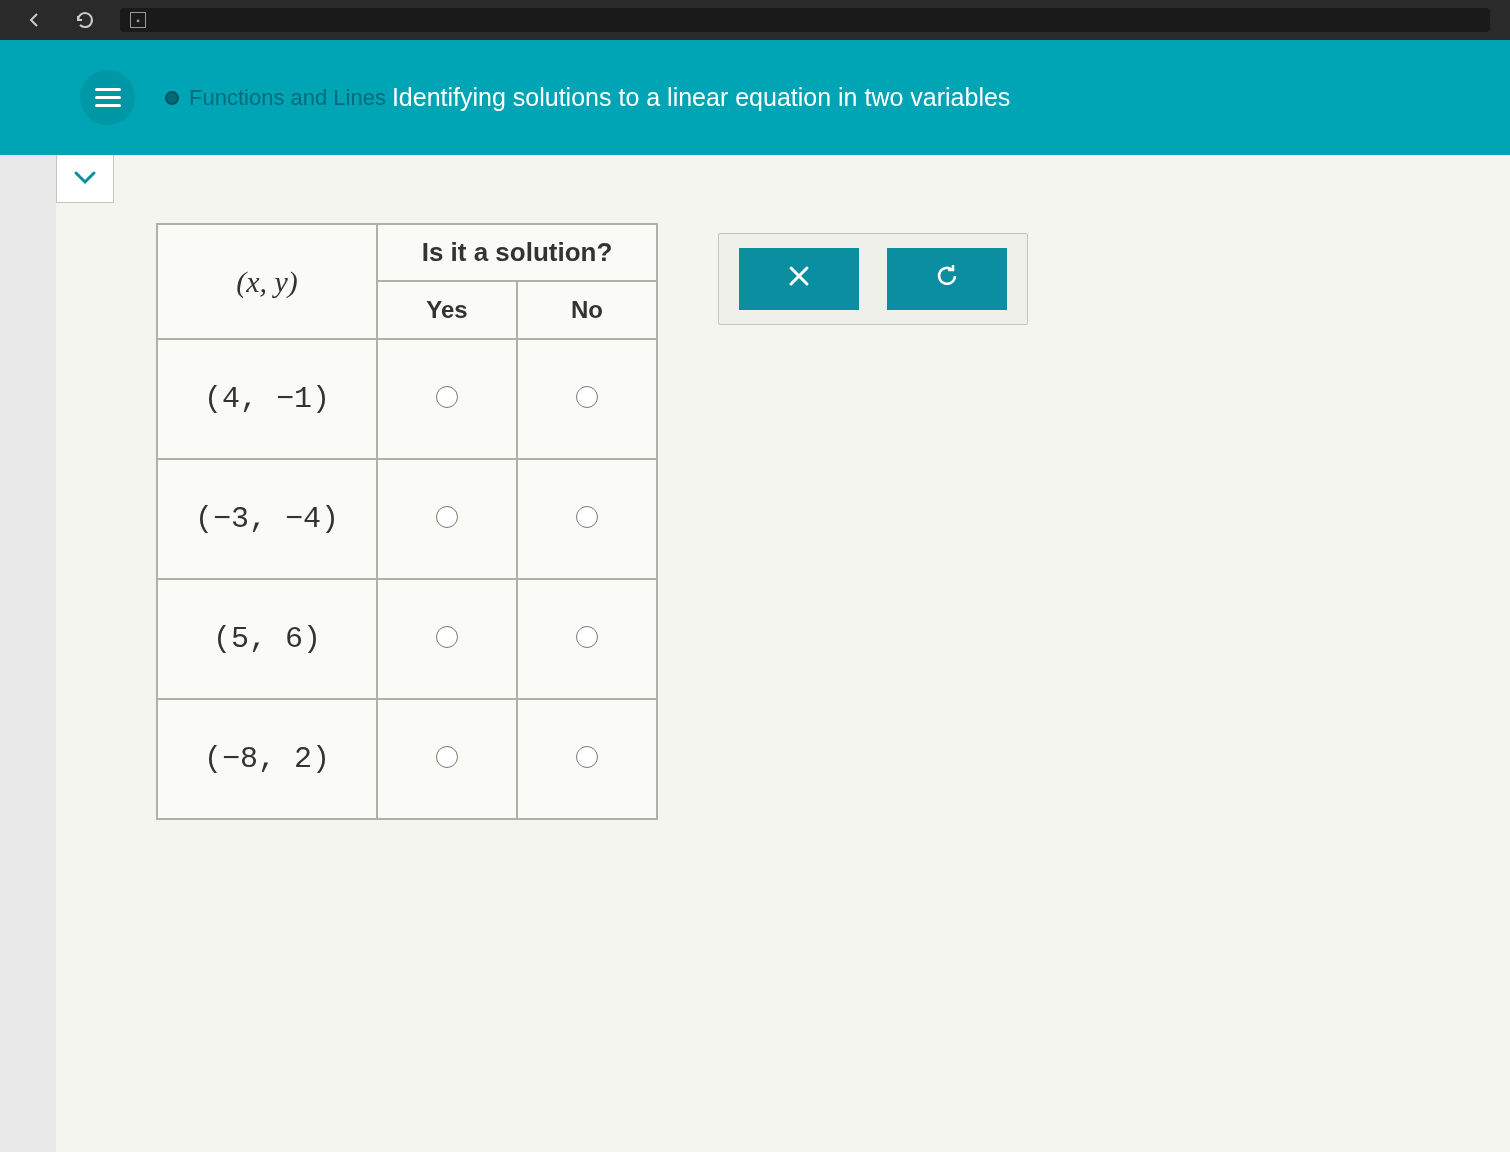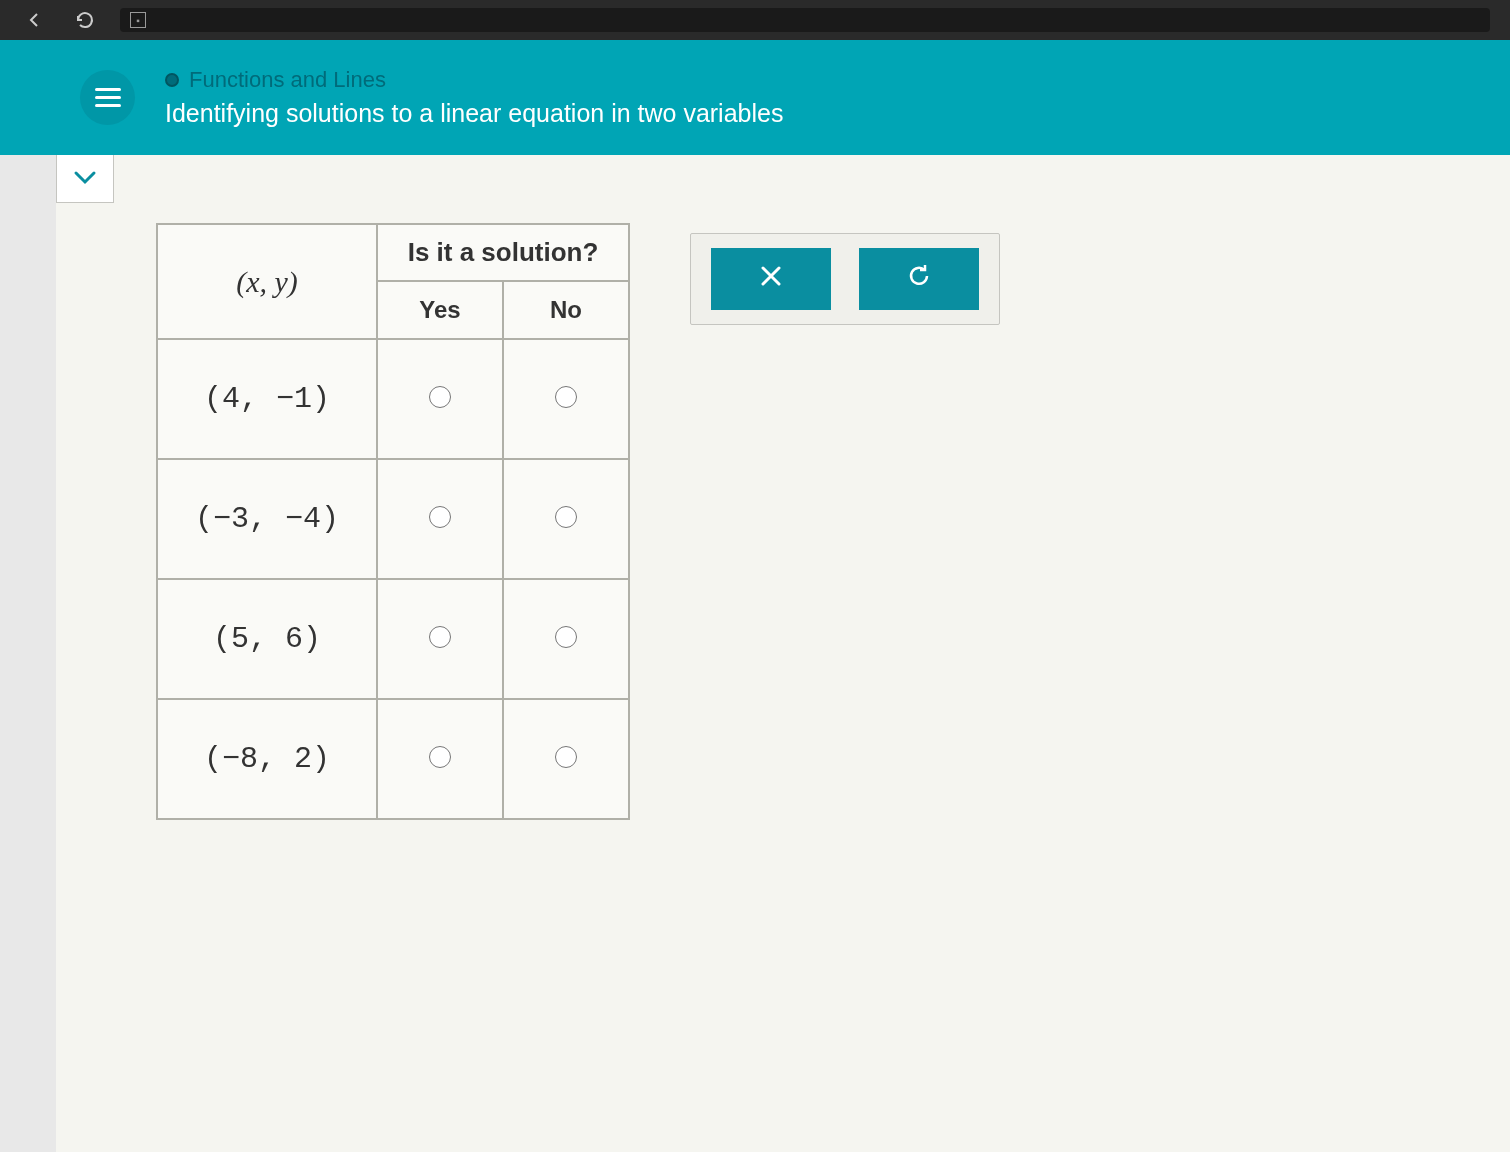--- a/index.html
+++ b/index.html
@@ -77,21 +77,20 @@
     }
     .menu-lines span {
       display: block;
       width: 26px;
       height: 3px;
       background: #fff;
       border-radius: 2px;
     }
     .header-text {
       display: flex;
-      flex-direction: column;
       gap: 6px;
       text-align: center;
     }
     .category-row {
       display: flex;
       align-items: center;
       gap: 10px;
     }
     .category-dot {
       width: 14px;
@@ -172,21 +171,21 @@
     }
     .xy-header {
       width: 220px;
       font-size: 30px;
       font-style: italic;
       color: #333;
       font-family: 'Times New Roman', serif;
       padding: 30px;
     }
     .yesno-header {
-      width: 126px;
+      width: 140px;
       padding: 14px 10px;
       font-size: 24px;
       font-weight: bold;
       color: #333;
     }
     .pair-cell {
       height: 120px;
       font-size: 30px;
       font-family: Liberation Mono, monospace;
       color: #333;

